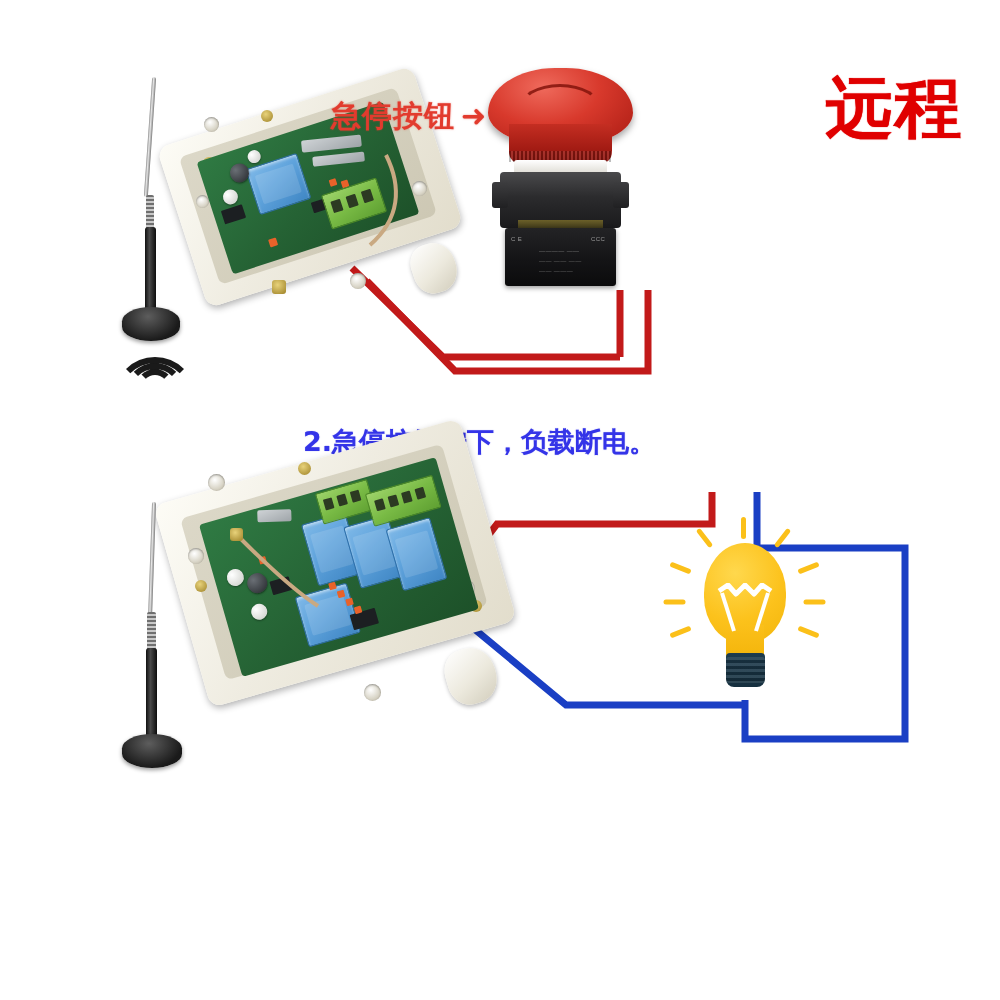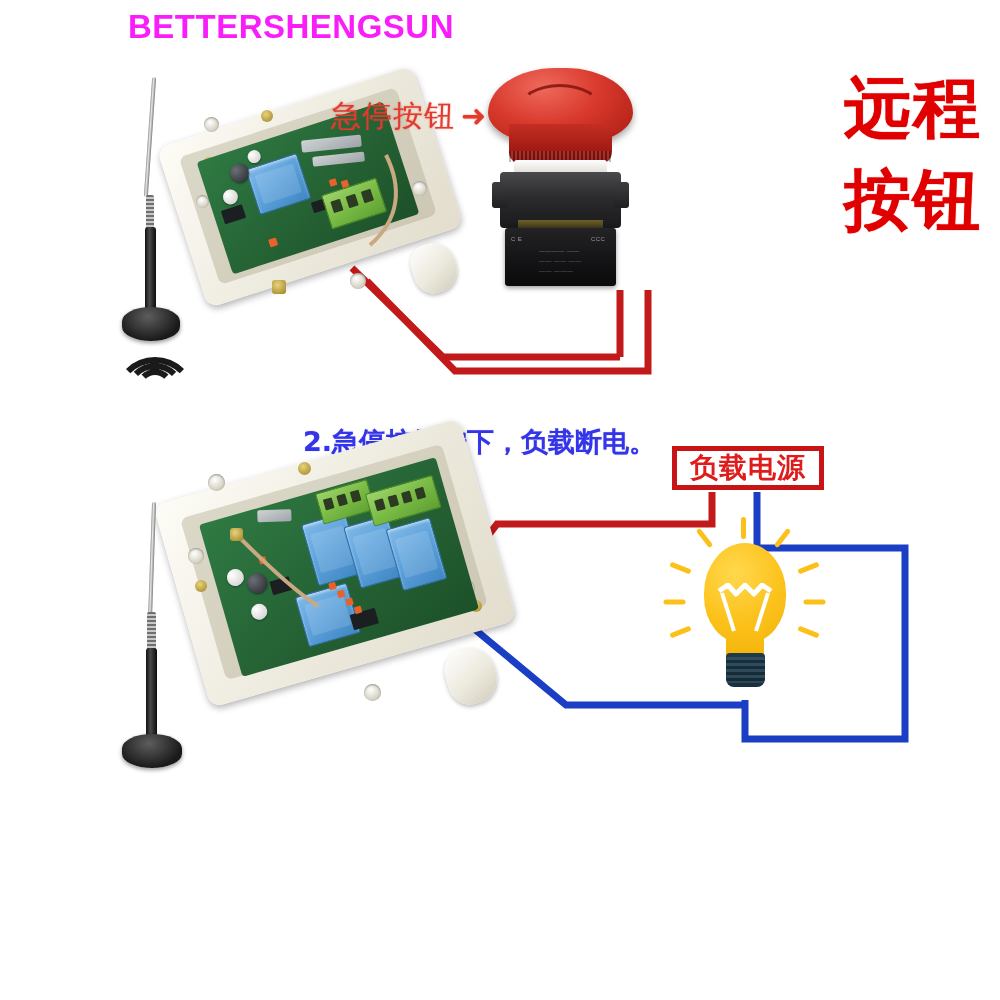--- a/index.html
+++ b/index.html
@@ -20,35 +20,35 @@
     letter-spacing:.5px;
     color:#f91ef9;
     white-space:nowrap;
     font-family:"Liberation Sans","DejaVu Sans",sans-serif;
   }
 
   
   #headline{
     right:18px;top:62px;
     width:175px;
-    text-align:right;
+    text-align:center;
     color:#e00000;
     font-weight:700;
     font-size:67px;
     line-height:92px;
     letter-spacing:2px;
     font-family:"DejaVu Sans","Liberation Sans",sans-serif;
   }
   #headline div{text-shadow:0 0 1px #e00000;}
 
   
   #estop-callout{
     left:331px;top:96px;
     color:#e23b2e;
-    font-weight:400;
+    font-weight:700;
     font-size:30px;
     letter-spacing:1px;
     white-space:nowrap;
     font-family:"DejaVu Sans","Liberation Sans",sans-serif;
     text-shadow:0 0 2px rgba(226,59,46,.55);
   }
 
   
   .note{
     color:#3434e8;
@@ -223,21 +223,20 @@
     background:repeating-linear-gradient(180deg,rgba(255,255,255,.10) 0 3px,rgba(0,0,0,.18) 3px 6px);
     border-radius:3px;
   }
   .ray{position:absolute;background:#fbc01a;border-radius:3px;}
 </style>
 </head>
 <body>
 
 <div id="stage">
 
-  <div class="abs" id="watermark">BETTERSHENGSUN</div>
 
   <svg class="wire-svg">
 
     <path d="M352,268 L443,357 L620,357" stroke="#c21a1a" stroke-width="7" fill="none"></path>
     <path d="M367,281 L455,371 L648,371 L648,290" stroke="#c21a1a" stroke-width="7" fill="none"></path>
     <path d="M620,357 L620,290" stroke="#c21a1a" stroke-width="7" fill="none"></path>
 
     <path d="M437,602 L497,524 L712,524 L712,492" stroke="#c21a1a" stroke-width="7" fill="none"></path>
 
     <path d="M757,492 L757,548 L905,548 L905,739 L745,739 L745,700" stroke="#1a3fc4" stroke-width="7" fill="none"></path>
@@ -316,28 +315,24 @@
       <div class="blk-txt" style="left:6px;top:8px;">C E</div>
       <div class="blk-txt" style="left:86px;top:8px;">CCC</div>
       <div class="blk-txt" style="left:34px;top:20px;color:#7d7d7d;">———— ——</div>
       <div class="blk-txt" style="left:34px;top:30px;color:#6f6f6f;">—— —— ——</div>
       <div class="blk-txt" style="left:34px;top:40px;color:#6f6f6f;">—— ———</div>
     </div>
   </div>
 
   <div class="abs" id="headline">
     <div>远程</div>
-    <div>按钮</div>
   </div>
 
   <div class="abs note" id="note2">2.急停按钮按下，负载断电。</div>
 
-  <div class="abs" id="load-box">
-    <span>负载电源</span>
-  </div>
 
   <div class="abs" id="dev2" style="left:168px;top:452px;width:350px;height:330px;">
     <div class="case" style="left:8px;top:6px;width:318px;height:210px;transform:rotate(-16deg);"></div>
     <div class="case-inner" style="left:30px;top:26px;width:272px;height:168px;transform:rotate(-16deg);"></div>
 
     <div class="screwhole" style="left:40px;top:22px;width:17px;height:17px;"></div>
     <div class="screwhole" style="left:20px;top:96px;width:16px;height:16px;"></div>
     <div class="screwhole" style="left:290px;top:128px;width:17px;height:17px;"></div>
     <div class="screwhole" style="left:196px;top:232px;width:17px;height:17px;"></div>
     <div class="brass" style="left:130px;top:10px;width:13px;height:13px;"></div>

